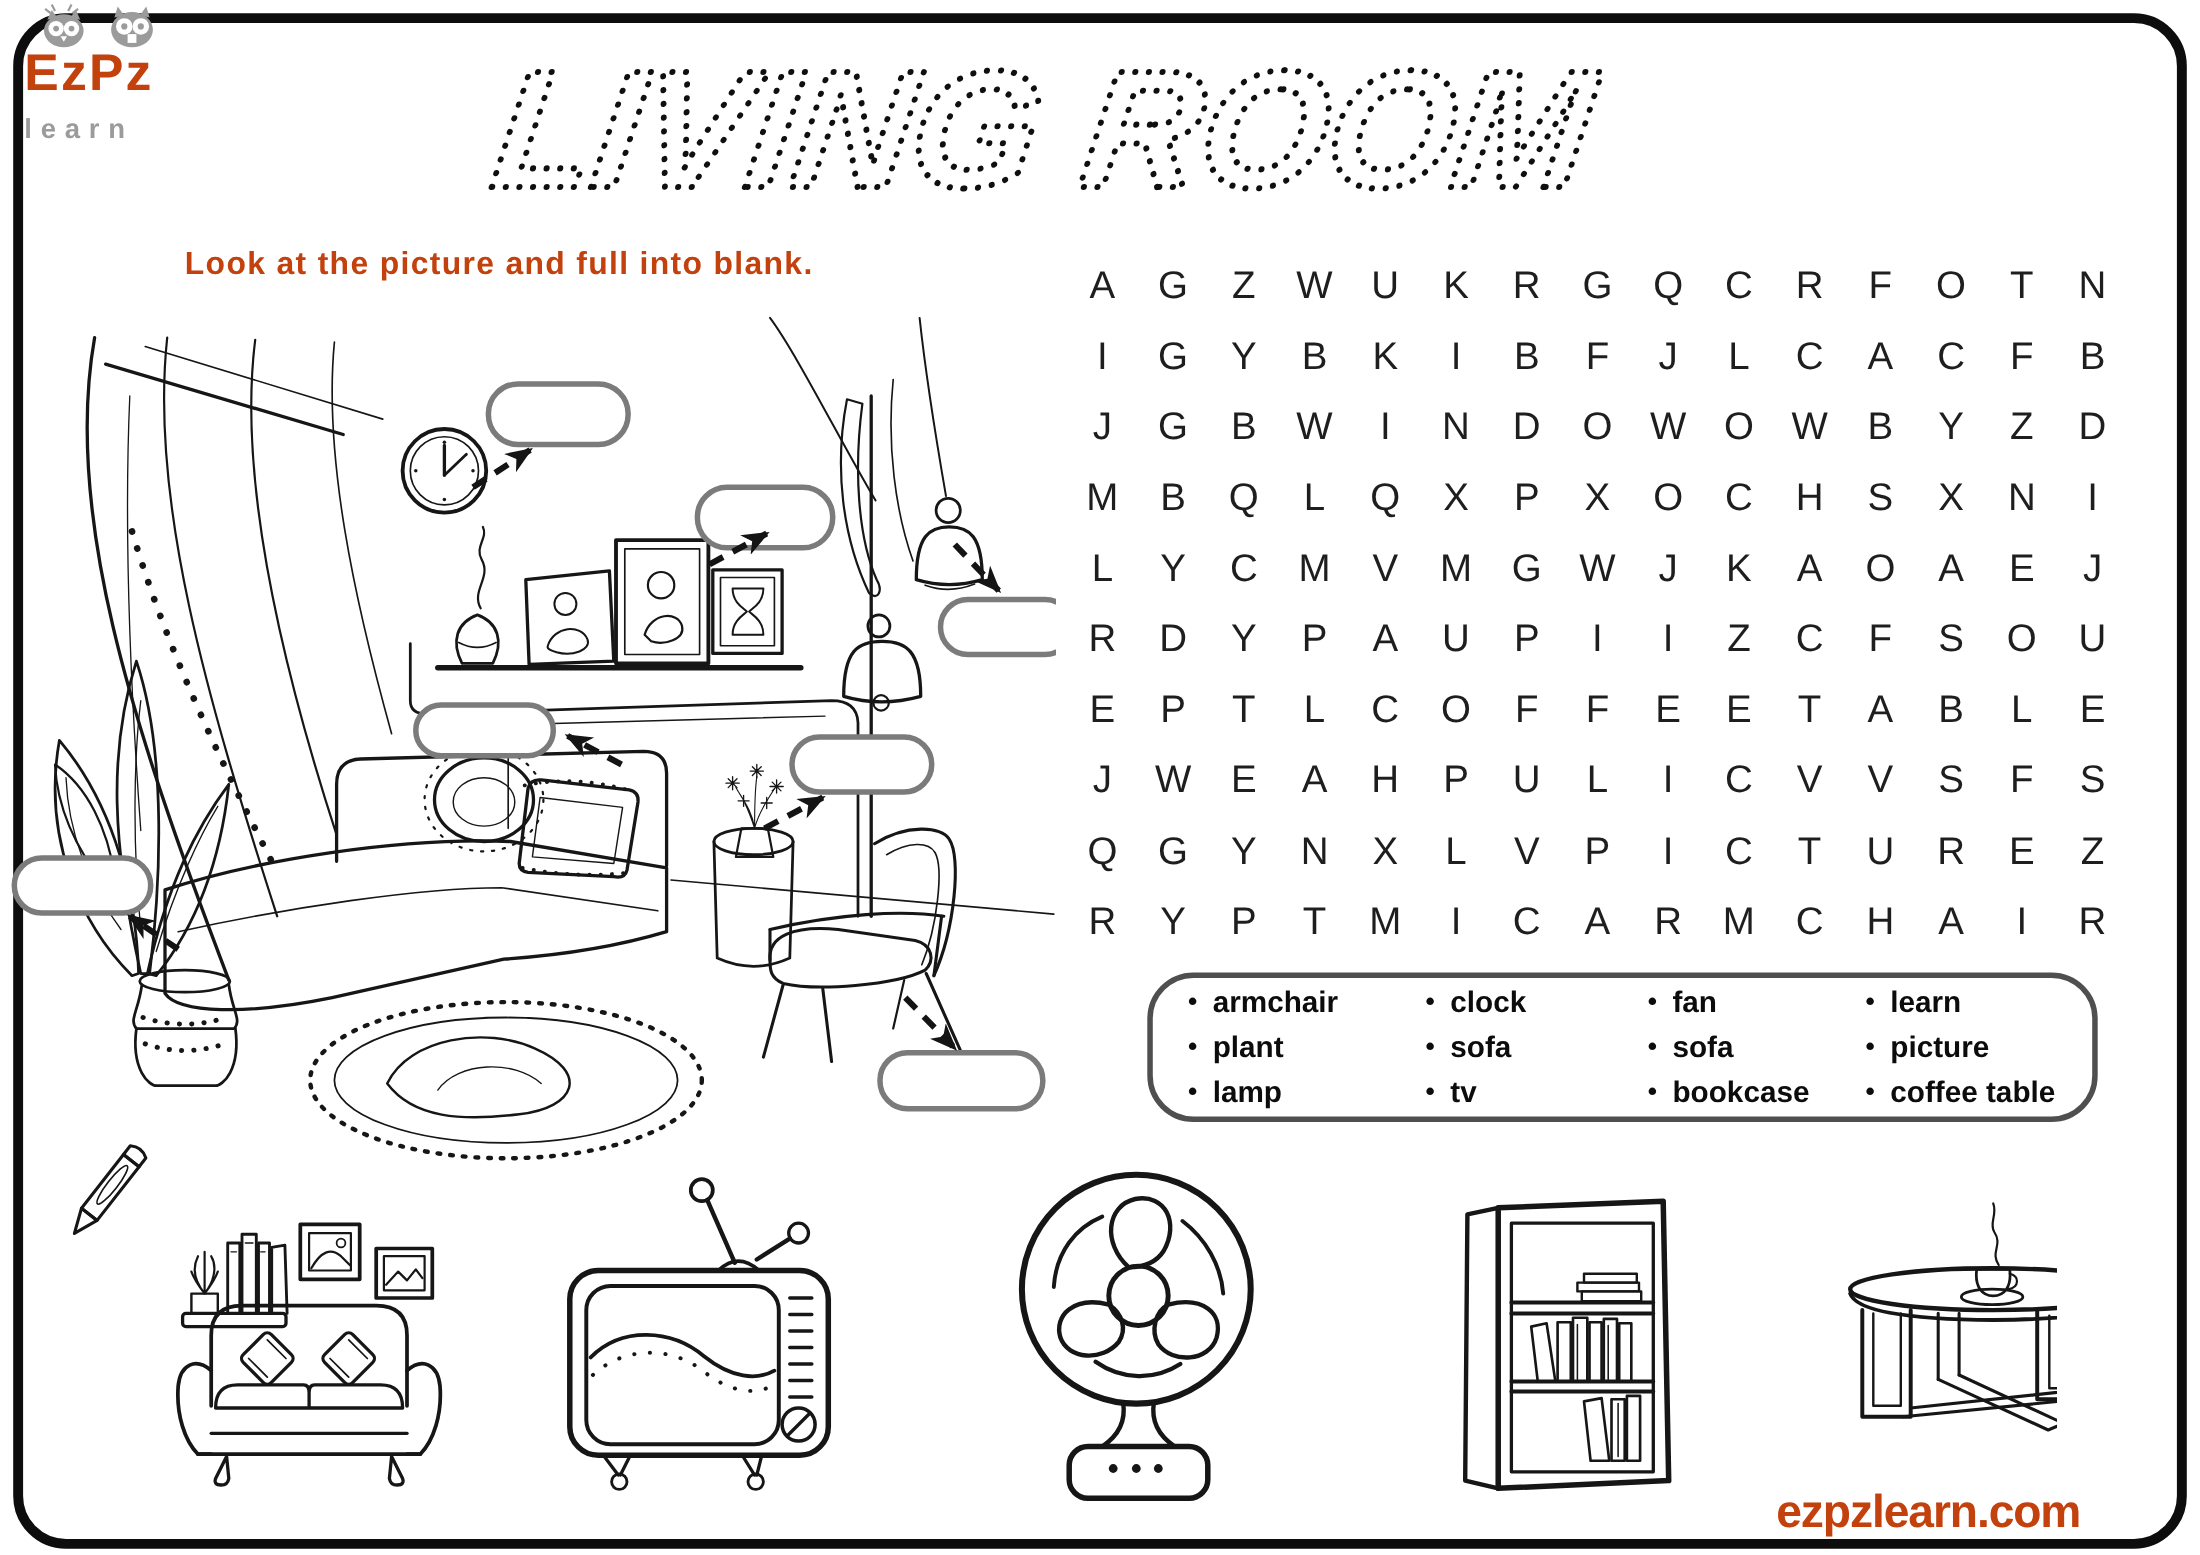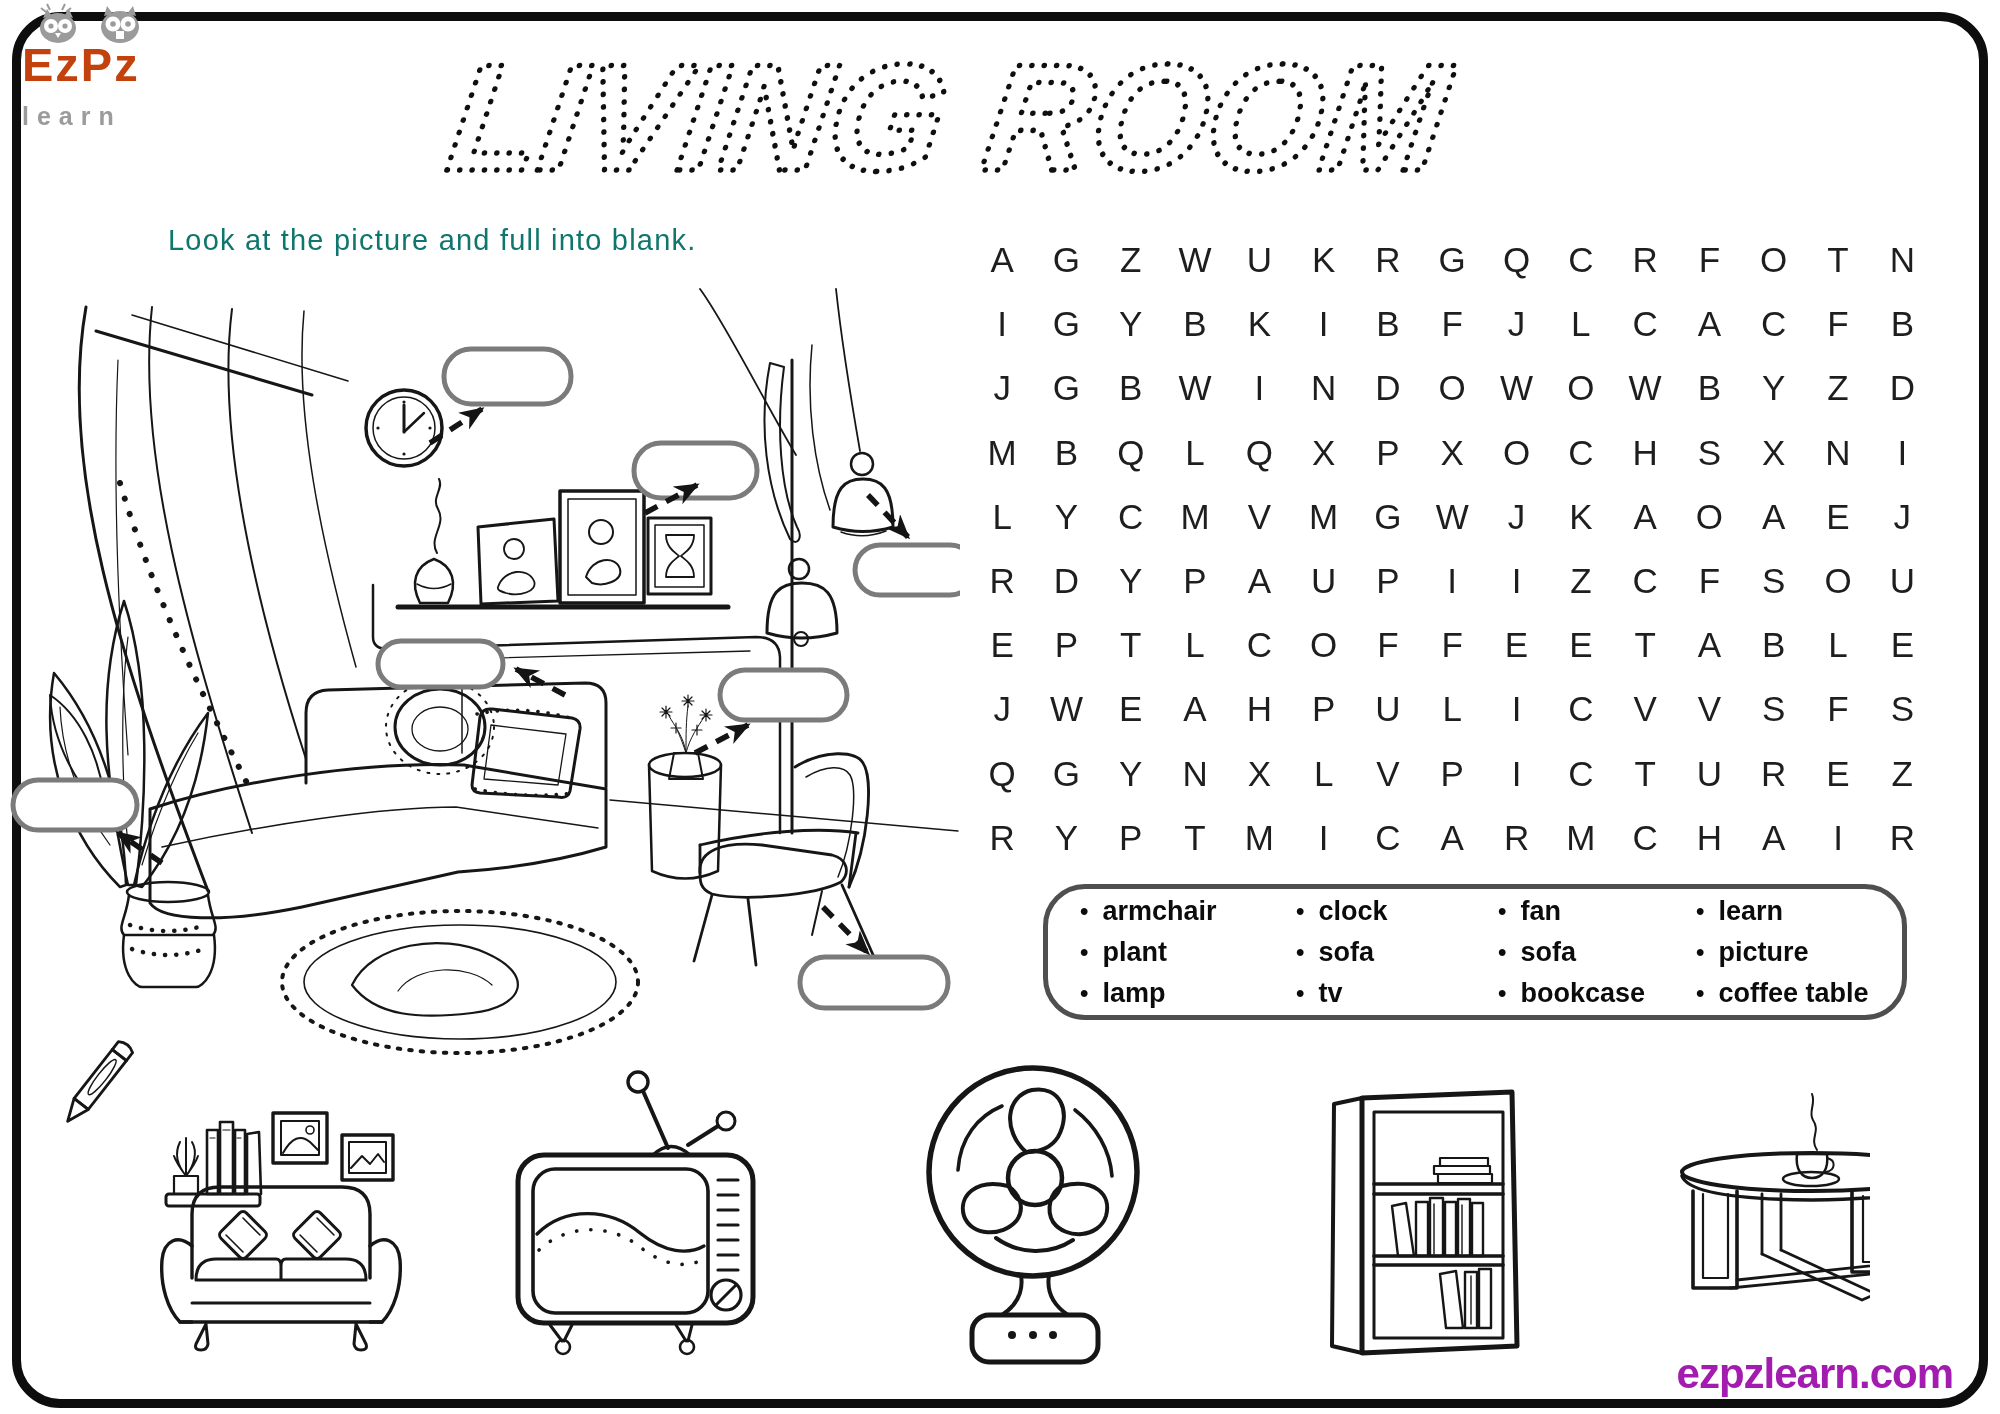--- a/index.html
+++ b/index.html
@@ -16,22 +16,22 @@
   .logo-main{font-size:47px;font-weight:bold;color:#c2410c;letter-spacing:2px;margin-top:-6px}
   .logo-sub{font-size:25px;font-weight:bold;color:#9b9b9b;letter-spacing:8px;margin-top:16px}
   
   .title-svg{position:absolute;left:425px;top:8px;z-index:2}
   .title-text{
     font-family:"Liberation Sans",sans-serif;font-weight:bold;font-style:italic;
     font-size:152px;fill:none;stroke:#0f0f0f;stroke-width:5.5;
     stroke-dasharray:0.2 12.5;stroke-linecap:round;stroke-linejoin:round;
   }
   .instruction{
-    position:absolute;left:168px;top:224px;font-size:29px;color:#0f766e;
-    letter-spacing:1.2px;z-index:2;
+    position:absolute;left:168px;top:224px;font-size:29px;color:#c2410c;
+    letter-spacing:1.2px;z-index:2;font-weight:bold;
   }
   
   .ws-grid{position:absolute;left:970px;top:228px;z-index:2}
   .ws-row{display:flex}
   .ws-cell{
     width:64.3px;height:64.2px;line-height:64.2px;text-align:center;
     font-size:35px;color:#1e1e1e;font-weight:400;
   }
   
   .word-bank{
@@ -40,22 +40,22 @@
     display:flex;align-items:center;padding-left:32px;z-index:2;background:#fff;
   }
   .wb-col{display:flex;flex-direction:column;gap:10px}
   .wb-col:nth-child(1){width:216px}
   .wb-col:nth-child(2){width:202px}
   .wb-col:nth-child(3){width:198px}
   .wb-item{display:flex;align-items:center;gap:14px;font-weight:bold;font-size:27px;color:#0c0c0c}
   .wb-bullet{font-size:24px;line-height:1}
   
   .footer-url{
-    position:absolute;left:1553px;top:1350px;width:400px;text-align:right;
-    font-size:42px;font-weight:bold;color:#a21caf;letter-spacing:-1px;z-index:2;
+    position:absolute;left:1553px;top:1350px;width:400px;text-align:center;
+    font-size:42px;font-weight:bold;color:#c2410c;letter-spacing:-1px;z-index:2;
   }
   svg .ln{fill:none;stroke:#161616;stroke-linecap:round;stroke-linejoin:round}
   svg .blank{fill:#ffffff;stroke:#7b7b7b;stroke-width:5}
   svg .arrow{fill:none;stroke:#141414;stroke-width:5.5;stroke-dasharray:14 10}
   .scene-svg{position:absolute;left:0;top:285px;z-index:1}
   .bottom-svg{position:absolute;left:40px;top:1038px;z-index:1}
 </style>
 </head>
 <body>
 

